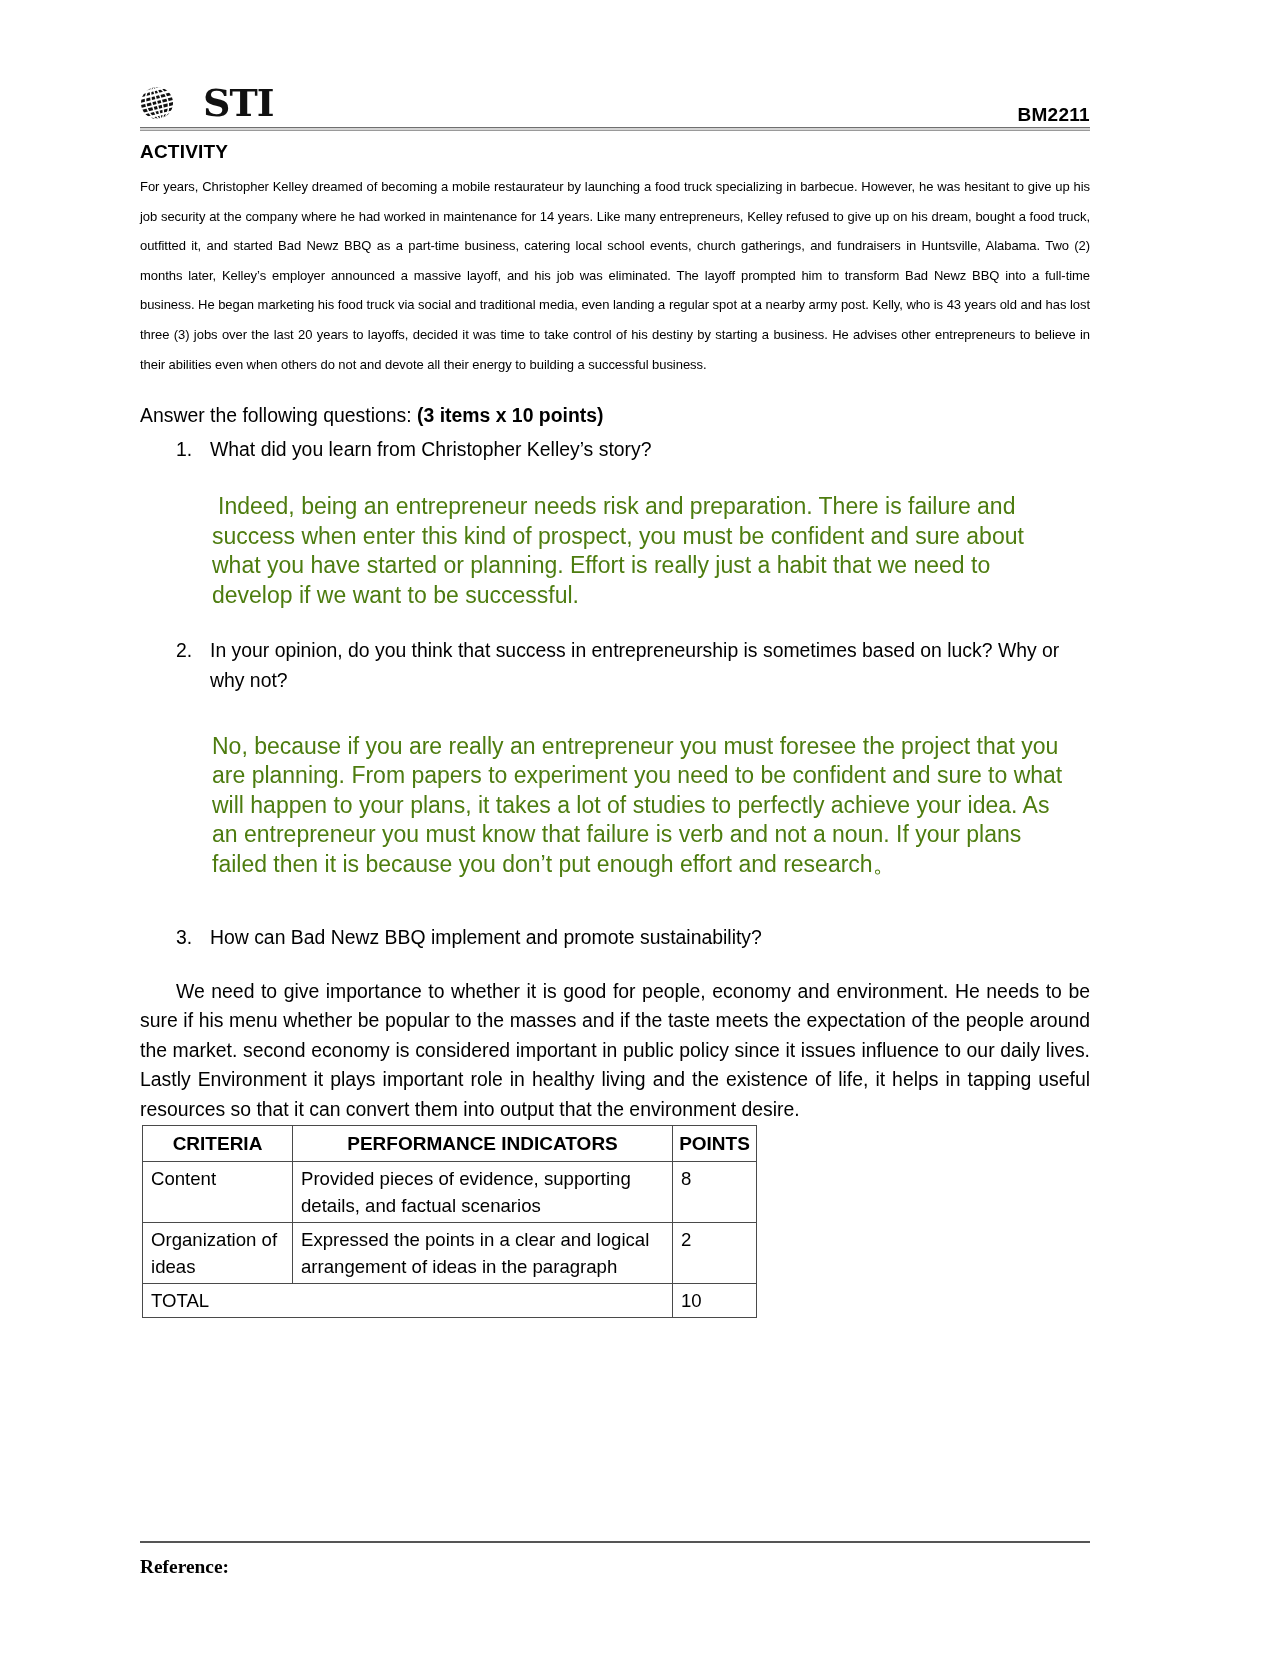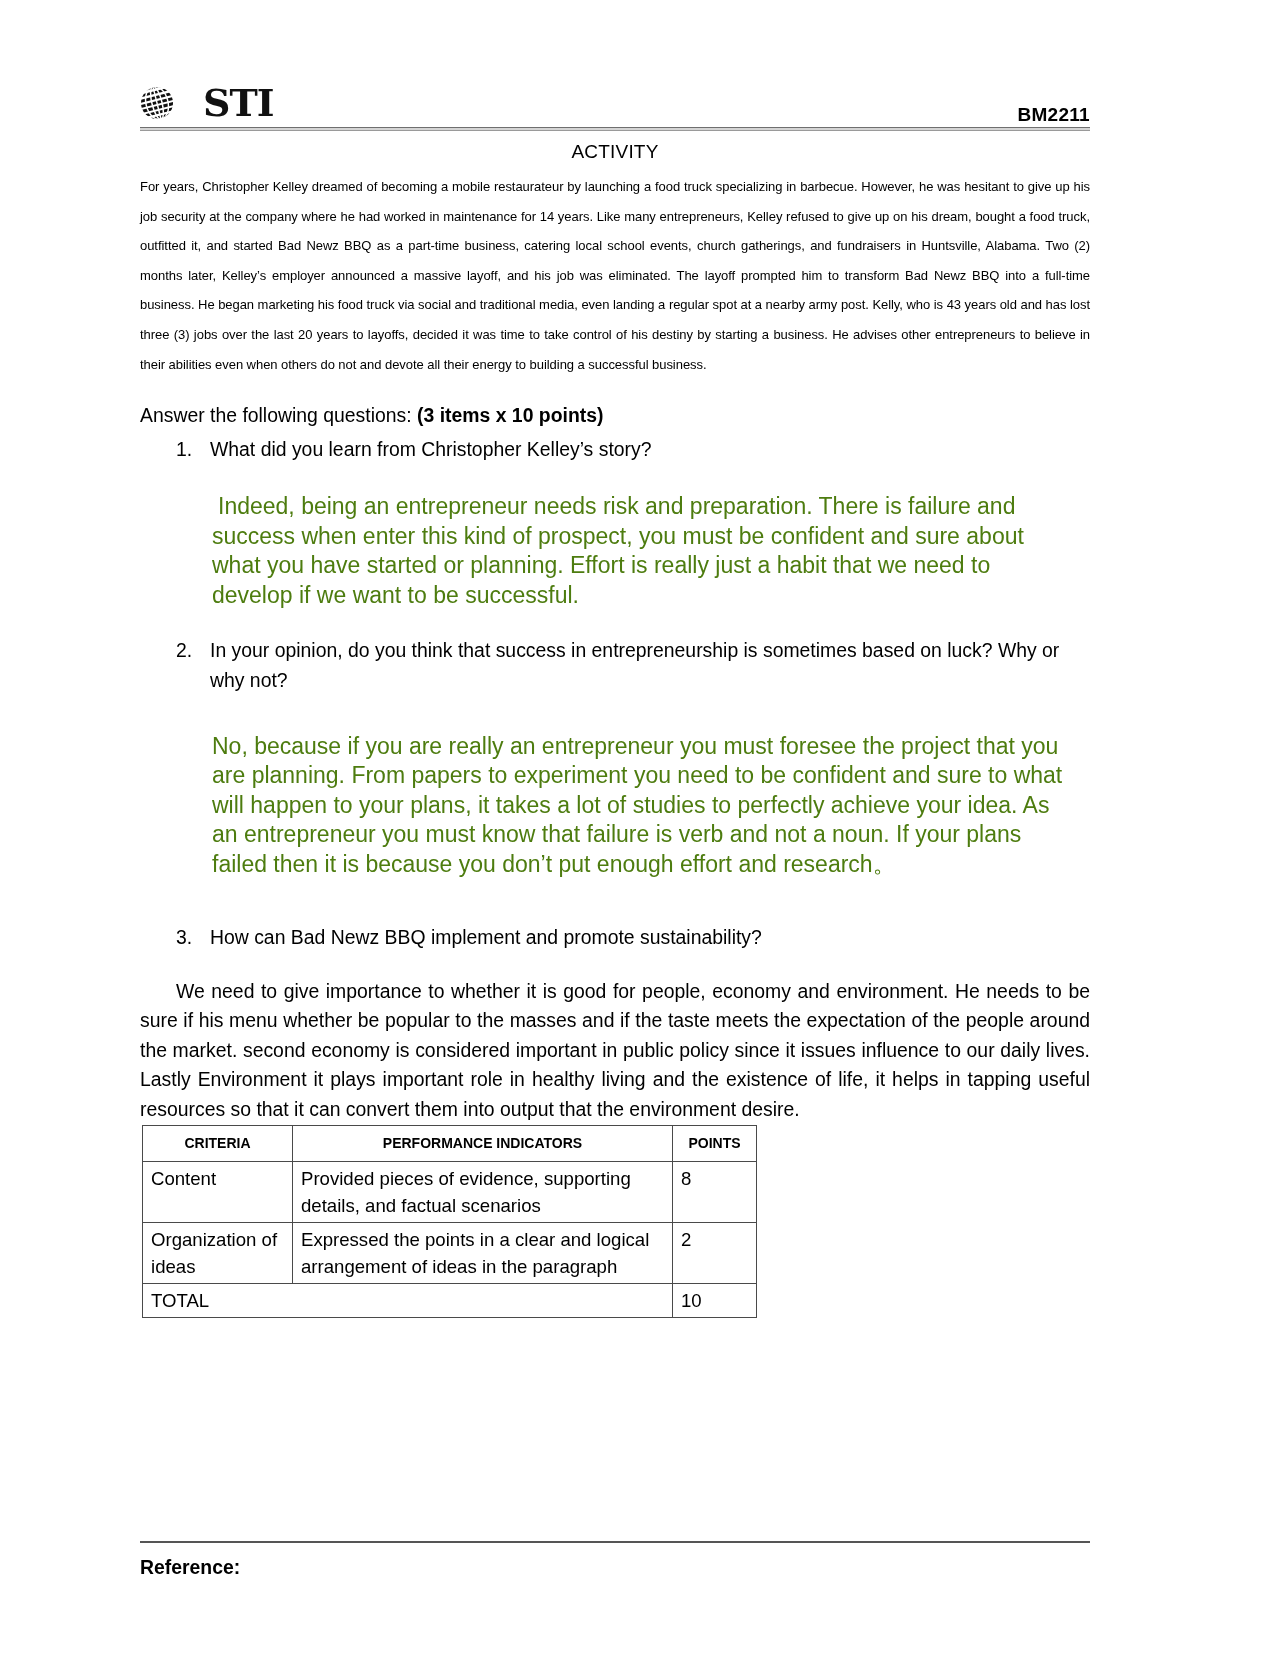--- a/index.html
+++ b/index.html
@@ -71,22 +71,21 @@
   }
 
   
   .content {
     position: absolute;
     left: 140px;
     top: 138px;
     width: 950px;
   }
   .activity-title {
-    text-align: center;
-    font-weight: normal;
+    font-weight: bold;
     font-size: 19px;
     letter-spacing: 0.2px;
     margin: 0 0 6px 0;
     line-height: 28px;
   }
   .story {
     text-align: justify;
     text-justify: inter-word;
     font-size: 13px;
     line-height: 29.6px;
@@ -166,21 +165,21 @@
     padding: 3px 8px;
     vertical-align: top;
     font-size: 18.6px;
     line-height: 27px;
     font-weight: normal;
     text-align: left;
   }
   table.rubric thead th {
     text-align: center;
     font-weight: bold;
-    font-size: 14px;
+    font-size: 19px;
     padding: 4px 4px;
   }
   .col-criteria { width: 150px; }
   .col-indicator { width: 380px; }
   .col-points { width: 84px; }
   td.criteria-cell { font-weight: bold; }
   td.points-cell {
     text-align: center;
     vertical-align: middle;
   }
@@ -202,20 +201,21 @@
     height: 2px;
     background: #555555;
   }
   .reference {
     position: absolute;
     left: 140px;
     top: 1553px;
     font-size: 19.4px;
     font-weight: bold;
     line-height: 28px;
+    font-family: Liberation Serif, serif;
   }
 </style>
 </head>
 <body>
 
 <div class="page">
 
   <div class="header">
     <div class="logo-wrap">
       <svg class="logo-mark" viewBox="0 0 34 38" aria-hidden="true">

